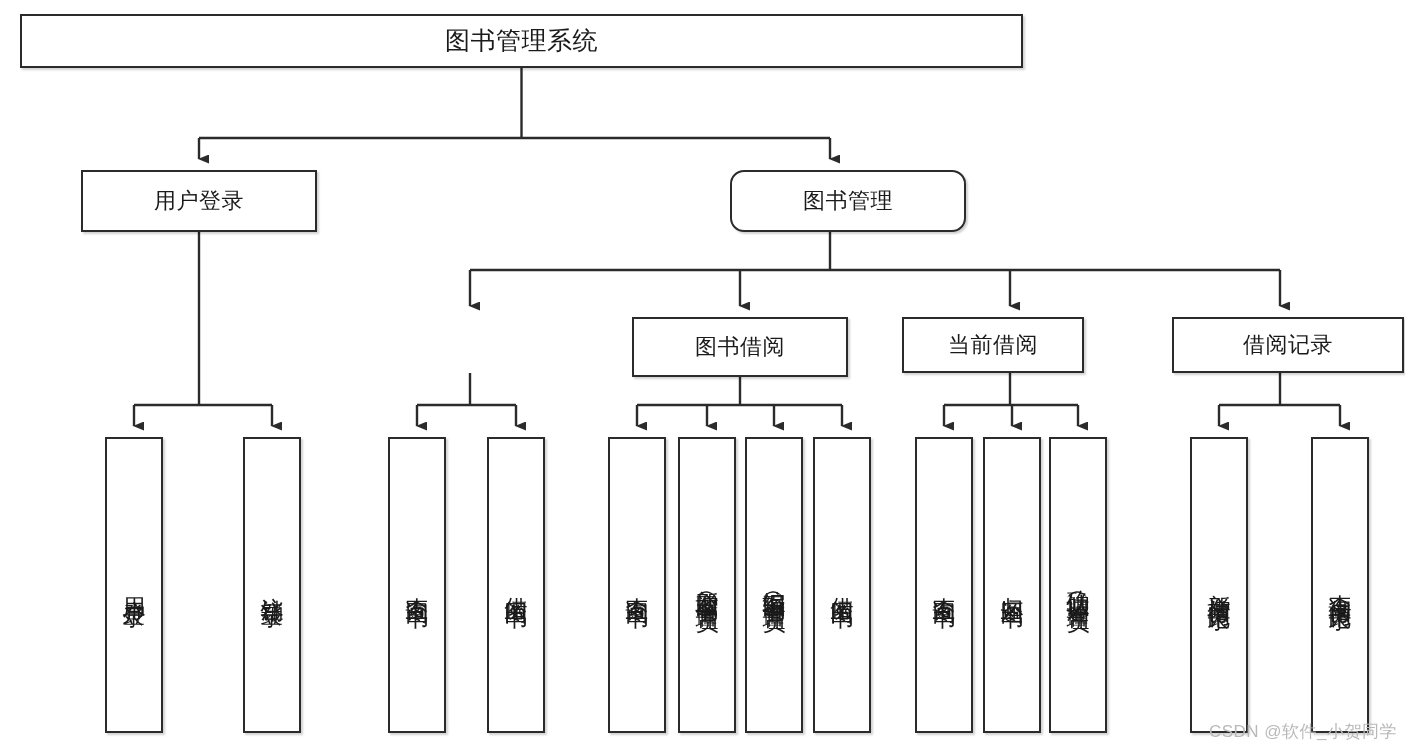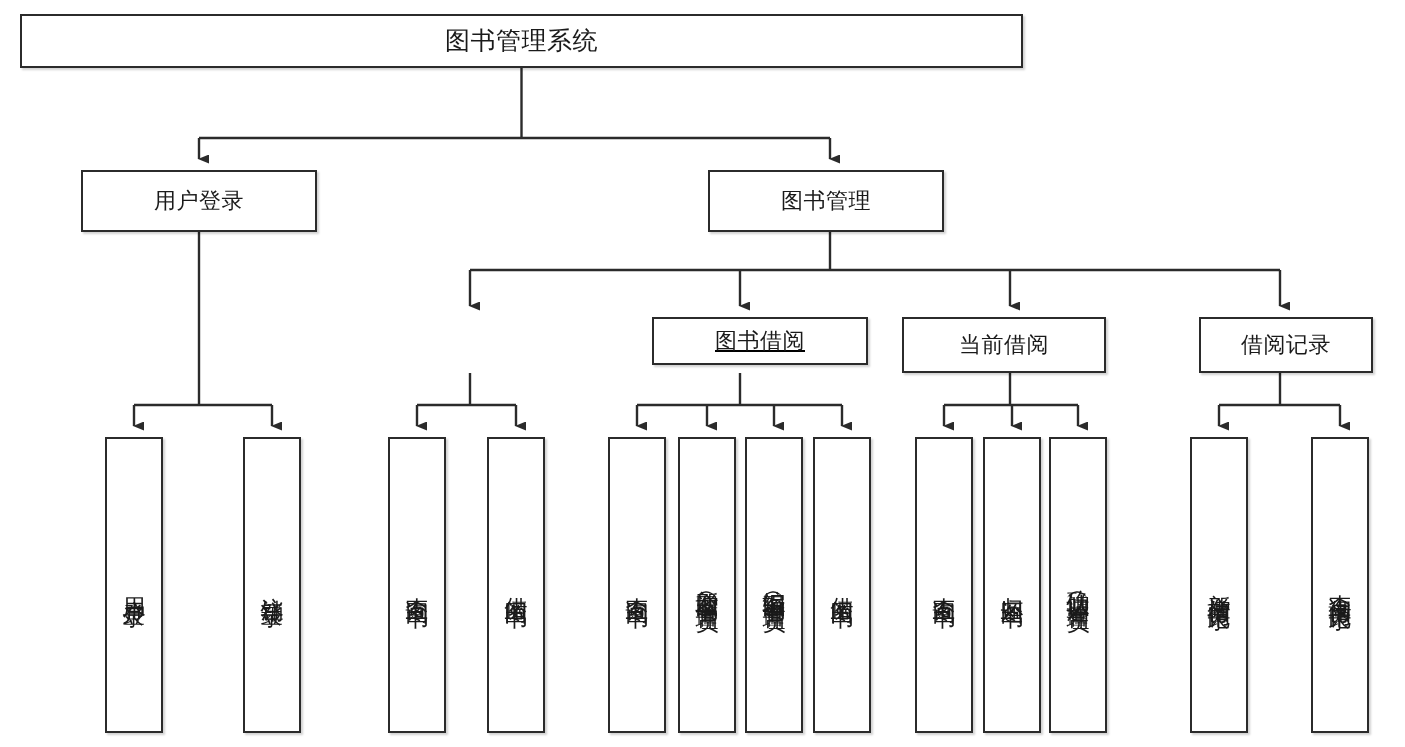--- a/index.html
+++ b/index.html
@@ -116,31 +116,31 @@
       </g>
   </svg>
 
   <div class="node-box root" style="left: 20px; top: 14px; width: 1003px; height: 54px;">
     <span class="node-label-h">图书管理系统</span>
   </div>
 
   <div class="node-box lvl1" style="left: 81px; top: 170px; width: 236px; height: 62px;">
     <span class="node-label-h">用户登录</span>
   </div>
-  <div class="node-box lvl1" style="left: 708px; top: 170px; width: 236px; height: 62px;">
+  <div class="node-box lvl1" style="left: 730px; top: 170px; width: 236px; height: 62px; border-radius: 14px;">
     <span class="node-label-h">图书管理</span>
   </div>
 
-  <div class="node-box lvl2" style="left: 652px; top: 317px; width: 216px; height: 48px; text-decoration: underline;">
+  <div class="node-box lvl2" style="left: 632px; top: 317px; width: 216px; height: 60px;">
     <span class="node-label-h">图书借阅</span>
   </div>
-  <div class="node-box lvl2" style="left: 902px; top: 317px; width: 204px; height: 56px;">
+  <div class="node-box lvl2" style="left: 902px; top: 317px; width: 182px; height: 56px;">
     <span class="node-label-h">当前借阅</span>
   </div>
-  <div class="node-box lvl2" style="left: 1172px; top: 317px; width: 174px; height: 56px; margin-left: 27px;">
+  <div class="node-box lvl2" style="left: 1172px; top: 317px; width: 232px; height: 56px;">
     <span class="node-label-h">借阅记录</span>
   </div>
 
   <div class="node-box leaf" style="left: 105px; top: 437px; width: 58px; height: 296px;">
     <span class="node-label-v">用户登录</span>
   </div>
   <div class="node-box leaf" style="left: 243px; top: 437px; width: 58px; height: 296px;">
     <span class="node-label-v">注销登录</span>
   </div>
   <div class="node-box leaf" style="left: 388px; top: 437px; width: 58px; height: 296px;">
@@ -170,14 +170,15 @@
   <div class="node-box leaf" style="left: 1049px; top: 437px; width: 58px; height: 296px;">
     <span class="node-label-v">确认归还（管理员）</span>
   </div>
   <div class="node-box leaf" style="left: 1190px; top: 437px; width: 58px; height: 296px;">
     <span class="node-label-v">新增借阅记录</span>
   </div>
   <div class="node-box leaf" style="left: 1311px; top: 437px; width: 58px; height: 296px;">
     <span class="node-label-v">查询借阅记录</span>
   </div>
 
+  <div id="watermark">CSDN @软件_小贺同学</div>
 
 </div>
 
 </body></html>

